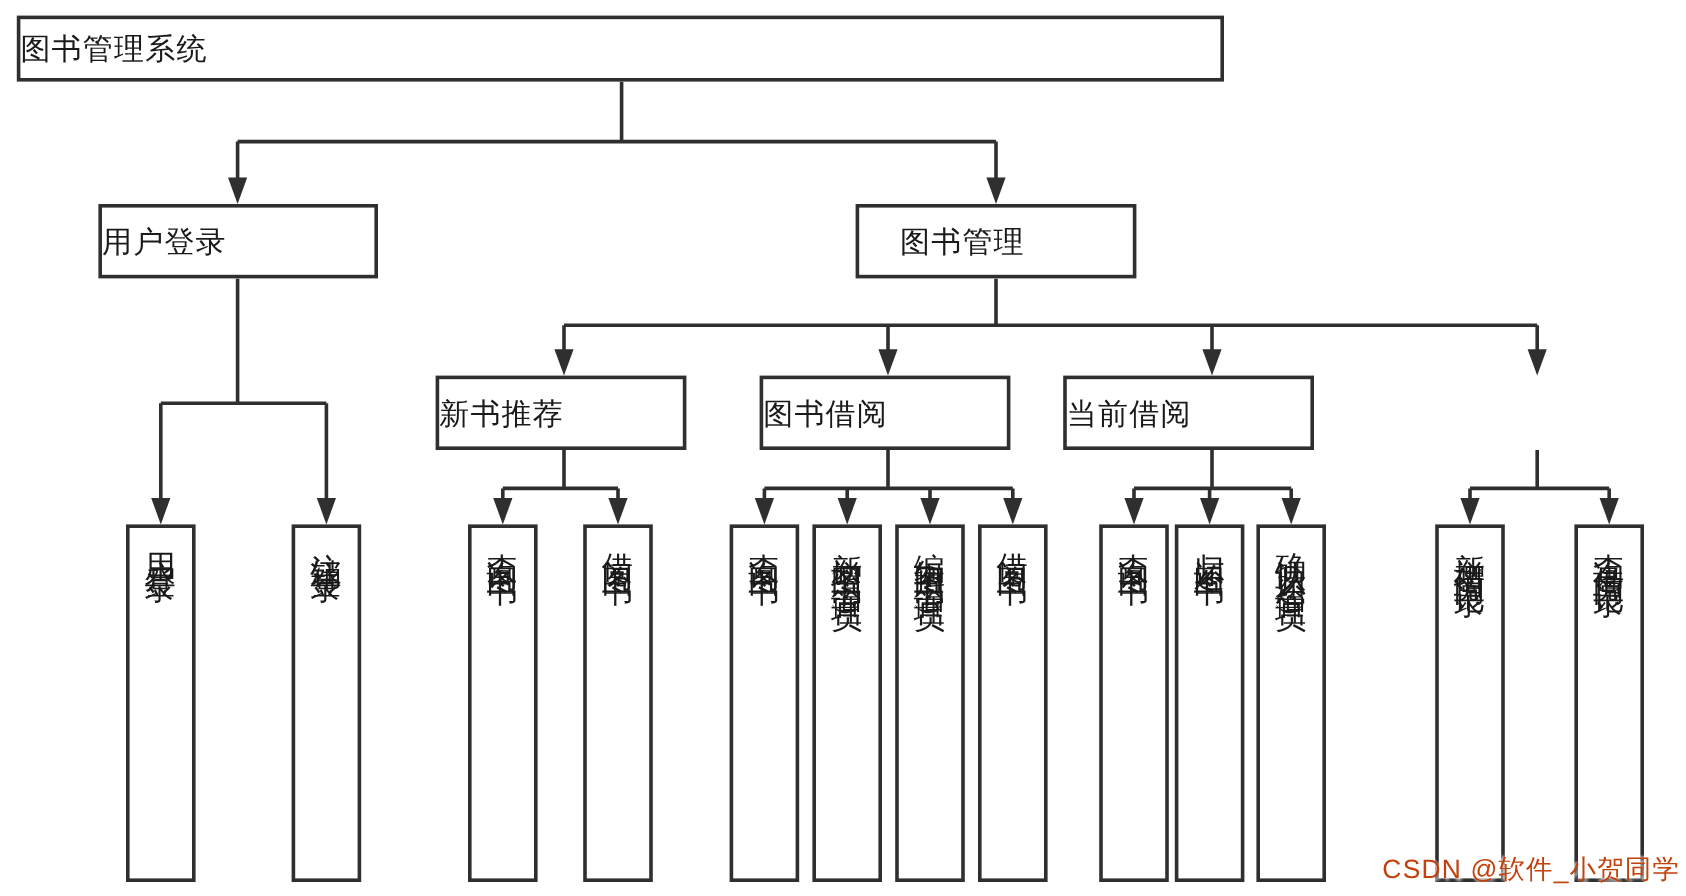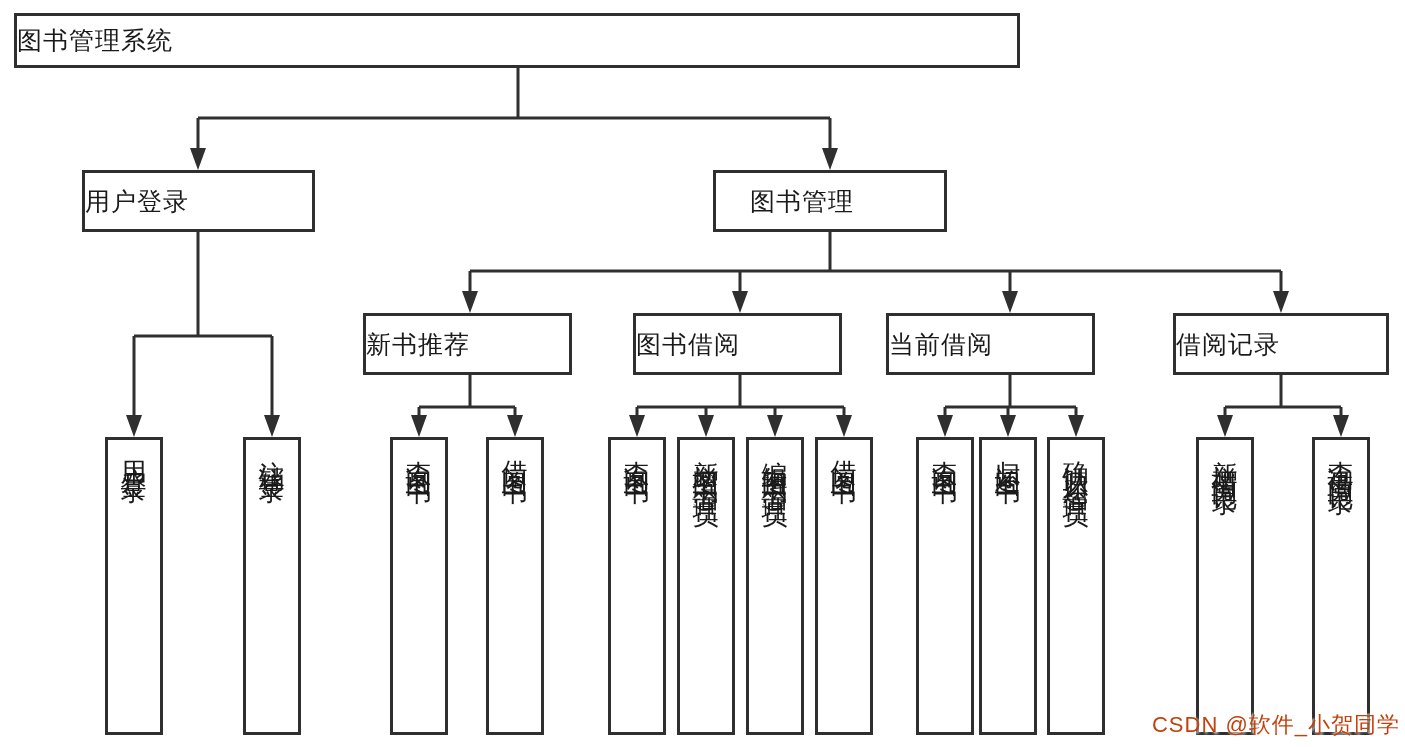--- a/index.html
+++ b/index.html
@@ -109,23 +109,20 @@
 
   <div class="node hbox lvl3" style="left:363px;">
     <span>新书推荐</span>
   </div>
   <div class="node hbox lvl3" style="left:633px;">
     <span>图书借阅</span>
   </div>
   <div class="node hbox lvl3" style="left:872px;margin-left:14px;">
     <span>当前借阅</span>
   </div>
-  <div class="node hbox lvl3" style="left:1173px;width:216px;">
-    <span>借阅记录</span>
-  </div>
 
   <div class="node vbox" style="left:105px;">
     <span>用户登录</span>
   </div>
   <div class="node vbox" style="left:243px;">
     <span>注销登录</span>
   </div>
 
   <div class="node vbox" style="left:390px;">
     <span>查询图书</span>

